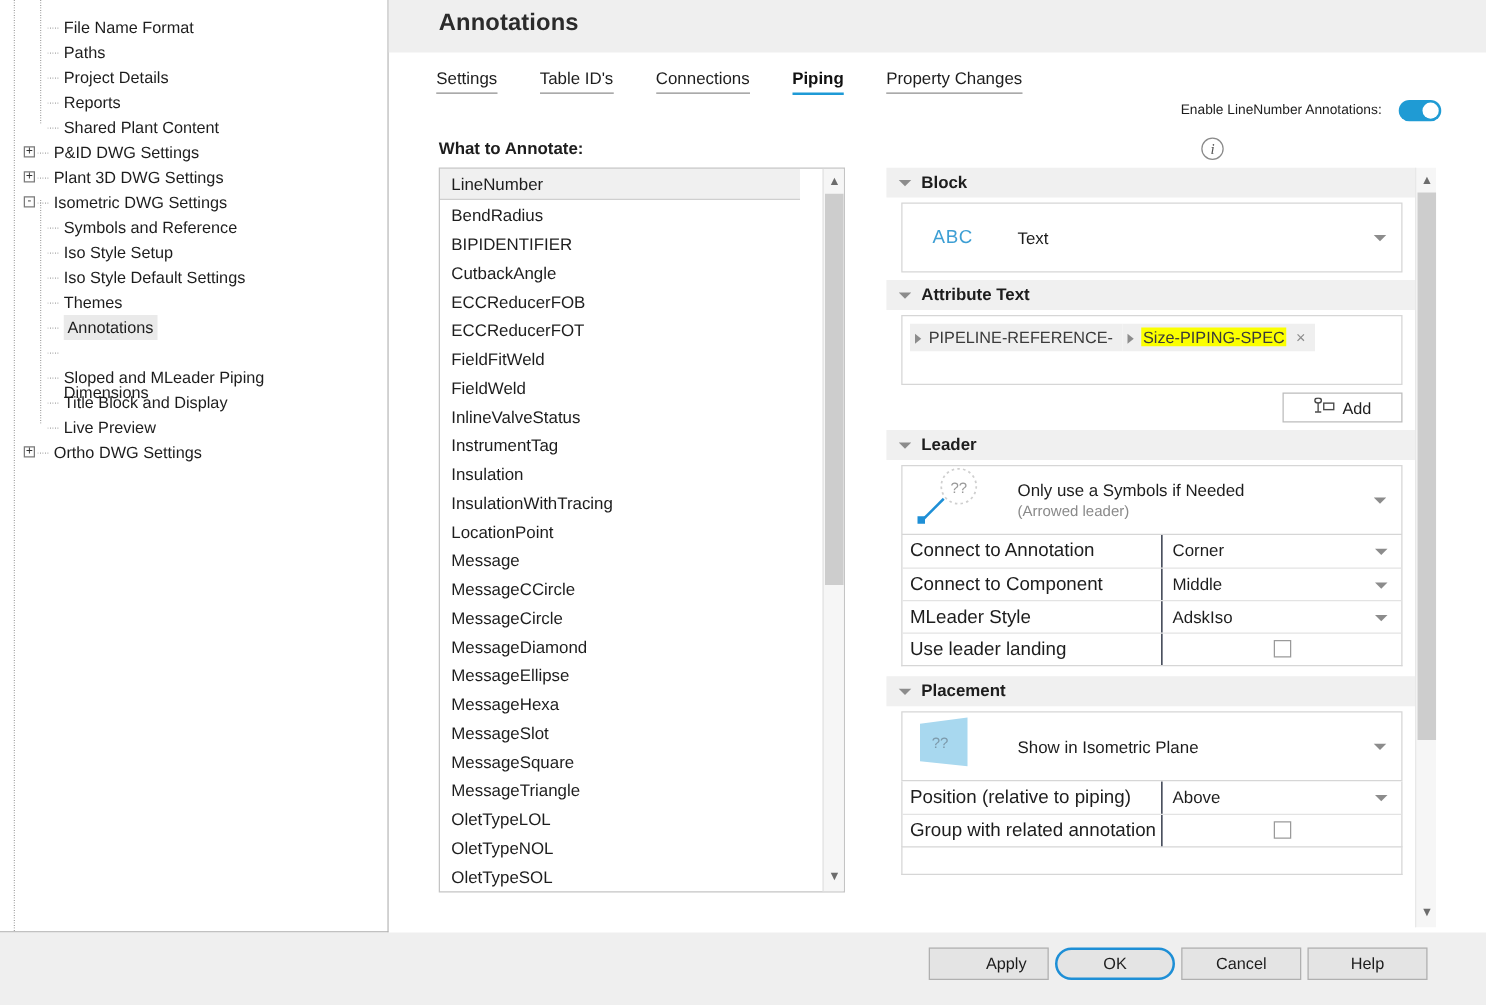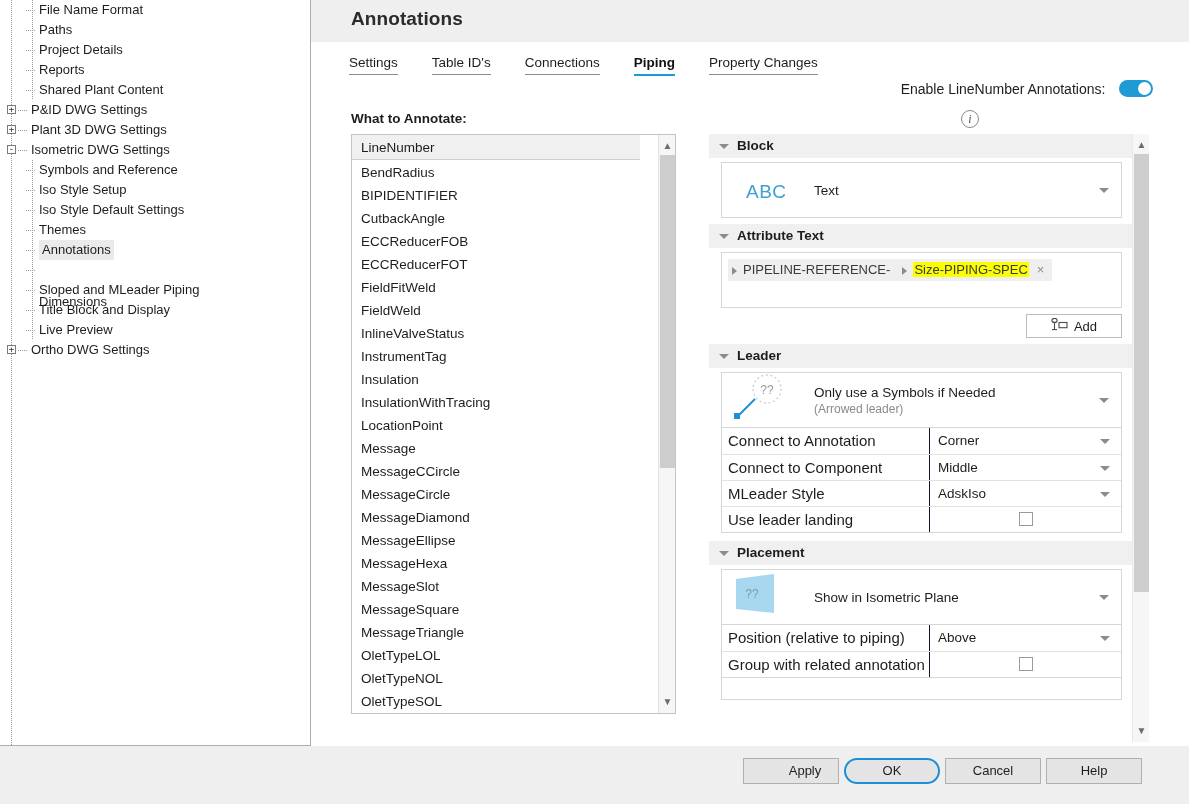--- a/index.html
+++ b/index.html
@@ -15,21 +15,21 @@
   #root { position: relative; width: 1189px; height: 804px; background:#ffffff; }
 
   
   #tree-panel {
     position: absolute; left: 0; top: 0; width: 311px; height: 746px;
     background: #ffffff;
     border-right: 1px solid #adadad;
     border-bottom: 1px solid #adadad;
     overflow: hidden;
   }
-  .tree-list { position: relative; padding: 0; margin: 0; list-style: none; text-decoration: underline; }
+  .tree-list { position: relative; padding: 12px; margin: 0; list-style: none; text-decoration: underline; }
   .tree-node {
     position: relative; height: 20px; line-height: 20px;
     white-space: nowrap; font-size: 13px; color: #1d1d1d;
     padding-left: 0;
   }
   .tree-node .tlabel { display:inline-block; vertical-align: top; }
   .tree-node.sel .tlabel { background: #eaeaea; padding: 0 3px; margin-left: -3px; }
   .expander {
     position: absolute; width: 9px; height: 9px; top: 5px;
     border: 1px solid #7a7a7a; background: #fdfdfd;
@@ -56,21 +56,21 @@
   }
   #tabbar { position: absolute; left: 38px; top: 55px; height: 24px; }
   .tab {
     display: inline-block; margin-right: 34px; font-size: 13.5px;
     color: #1d1d1d; padding-bottom: 4px;
     border-bottom: 1px solid #8e8e8e; cursor: pointer;
   }
   .tab.active { font-weight: bold; color: #111; border-bottom: 2px solid #1e9ad6; }
 
   #toggle-row { position: absolute; right: 36px; top: 80px; height: 22px; white-space: nowrap; }
-  #toggle-label { font-size: 14px; color: #1d1d1d; vertical-align: middle; }
+  #toggle-label { font-size: 11px; color: #1d1d1d; vertical-align: middle; }
   .switch {
     display: inline-block; vertical-align: middle; margin-left: 10px;
     width: 34px; height: 17px; border-radius: 9px; background: #1f9bd4; position: relative;
   }
   .switch .knob { position:absolute; right:2px; top:2px; width:13px; height:13px; border-radius:50%; background:#fff; }
 
   
   #what-label { position:absolute; left: 40px; top: 111px; font-size: 13.5px; font-weight: bold; color:#1d1d1d; }
   #info-icon {
     position:absolute; left: 650px; top: 110px; width: 18px; height: 18px;
@@ -143,21 +143,21 @@
     height: 56px; display: flex; align-items: center;
   }
   .bigsel .icon-slot { width: 92px; height: 56px; position: relative; flex: 0 0 92px; }
   .bigsel .maintxt { font-size: 13.5px; color:#1d1d1d; }
   .bigsel .subtxt { font-size: 12px; color: #8a8a8a; margin-top: 2px; }
   .bigsel .dd {
     position: absolute; right: 12px; top: 25px; width: 0; height: 0;
     border-left: 5px solid transparent; border-right: 5px solid transparent;
     border-top: 5px solid #8c8c8c;
   }
-  #block-abc { position: absolute; left: 24px; top: 19px; font-size: 19px; color: #3e9fd4; letter-spacing: .5px; }
+  #block-abc { position: absolute; left: 24px; top: 19px; font-size: 15px; color: #3e9fd4; letter-spacing: .5px; }
 
   
   .attrbox { border: 1px solid #d6d6d6; background:#fff; height: 56px; padding: 6px 6px; }
   .chip {
     display: inline-block; background:#efefef; height: 22px; line-height: 22px;
     padding: 0 8px 0 4px; font-size: 13px; color: #3a3a3a; vertical-align: top;
   }
   .chip .tri {
     display:inline-block; width:0; height:0; vertical-align: middle; margin-right: 6px;
     border-top: 4px solid transparent; border-bottom: 4px solid transparent;

